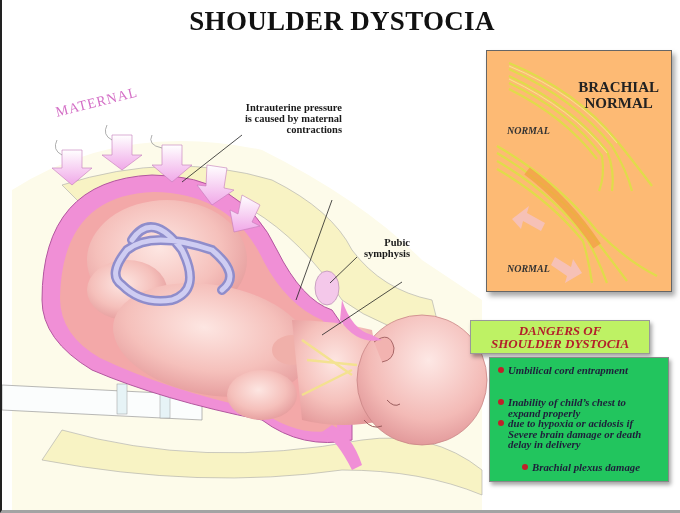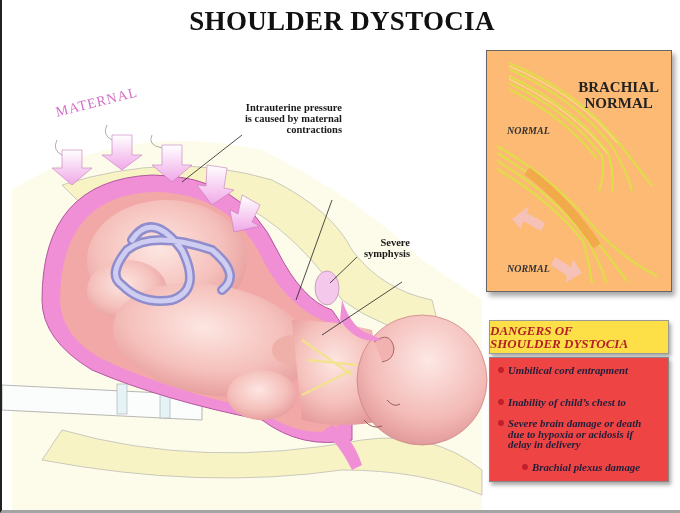--- a/index.html
+++ b/index.html
@@ -5,23 +5,23 @@
   html,body{margin:0;padding:0;}
   body{width:680px;height:513px;overflow:hidden;background:#fff;font-family:"Liberation Serif",serif;}
   #stage{position:relative;width:680px;height:513px;background:#ffffff;border-left:2px solid #222;border-bottom:3px solid #a3a3a3;box-sizing:border-box;overflow:hidden;}
   .title{position:absolute;left:0;top:6px;width:680px;text-align:center;font-family:"Liberation Serif",serif;font-weight:bold;font-size:27px;letter-spacing:0.3px;color:#111;}
   svg.art{position:absolute;left:0;top:0;}
   .lbl{position:absolute;font-family:"Liberation Serif",serif;font-weight:bold;font-size:10.5px;line-height:11px;color:#1a1a1a;text-align:right;}
   .maternal{position:absolute;left:52px;top:105px;font-family:"Liberation Serif",serif;font-size:14px;letter-spacing:1px;color:#d46fc6;transform:rotate(-14deg);transform-origin:left top;}
   .panel{position:absolute;left:484px;top:50px;width:184px;height:240px;background:#fdba74;border:1px solid #666;box-shadow:3px 4px 5px rgba(0,0,0,0.35);}
   .panel .ptitle{position:absolute;right:12px;top:28px;font-weight:bold;font-size:15px;line-height:16px;text-align:center;color:#222;}
   .panel .normal{position:absolute;font-weight:bold;font-style:italic;font-size:10px;color:#333;}
-  .dhead{position:absolute;left:487px;top:320px;width:178px;height:32px;background:#fde047;border:1px solid #999;box-shadow:2px 3px 4px rgba(0,0,0,0.35);text-align:left;}
+  .dhead{position:absolute;left:468px;top:320px;width:178px;height:32px;background:#bef264;border:1px solid #999;box-shadow:2px 3px 4px rgba(0,0,0,0.35);text-align:center;}
   .dhead span{display:block;font-weight:bold;font-style:italic;color:#b3202a;font-size:13px;line-height:13px;}
-  .dbox{position:absolute;left:487px;top:357px;width:178px;height:123px;background:#ef4444;border:1px solid #888;box-shadow:2px 3px 4px rgba(0,0,0,0.35);}
+  .dbox{position:absolute;left:487px;top:357px;width:178px;height:123px;background:#22c55e;border:1px solid #888;box-shadow:2px 3px 4px rgba(0,0,0,0.35);}
   .ditem{position:absolute;left:8px;width:166px;font-weight:bold;font-style:italic;font-size:10.8px;line-height:10.5px;color:#1e1e3a;padding-left:10px;box-sizing:border-box;}
   .ditem .dot{position:absolute;left:0;top:2px;width:6px;height:6px;border-radius:50%;background:#c0202a;}
   .copy{position:absolute;left:14px;top:494px;font-size:8.5px;font-weight:bold;color:#777;}
 </style>
 </head>
 <body>
 
 <div id="stage">
 
   <svg class="art" width="680" height="513" viewBox="0 0 680 513">
@@ -108,21 +108,21 @@
   <div class="maternal">MATERNAL</div>
 
   <div class="lbl" style="left:200px;top:102px;width:140px;">
     <div>Intrauterine pressure</div>
     <div>is caused by maternal</div>
     <div>contractions</div>
   </div>
 
 
   <div class="lbl" style="left:358px;top:237px;width:50px;">
-    <div>Severe</div>
+    <div>Pubic</div>
     <div>symphysis</div>
   </div>
 
   <div class="panel">
     <svg width="184" height="240" viewBox="0 0 184 240" style="position:absolute;left:0;top:0;">
       <g fill="none" stroke="#e0dc4a" stroke-width="2.2">
         <path d="M22 12 Q90 40 130 90 Q150 115 165 135"></path>
         <path d="M22 18 Q88 48 125 95 Q140 120 145 140"></path>
         <path d="M22 25 Q85 55 120 100 Q128 120 125 140"></path>
         <path d="M22 32 Q82 60 115 105 Q118 125 112 140"></path>
@@ -158,25 +158,26 @@
   </div>
 
   <div class="dbox">
     <div class="ditem" style="top:7px;">
       <span class="dot"></span>
       <div>Umbilical cord entrapment</div>
     </div>
     <div class="ditem" style="top:27px;margin-top:12px;">
       <span class="dot"></span>
       <div>Inability of child’s chest to</div>
+      <div>expand properly</div>
     </div>
     <div class="ditem" style="top:60px;">
       <span class="dot"></span>
+      <div>due to hypoxia or acidosis if</div>
       <div>Severe brain damage or death</div>
-      <div>due to hypoxia or acidosis if</div>
       <div>delay in delivery</div>
     </div>
     <div class="ditem" style="top:104px;margin-left:24px;">
       <span class="dot"></span>
       <div>Brachial plexus damage</div>
     </div>
   </div>
 
 </div>
 

